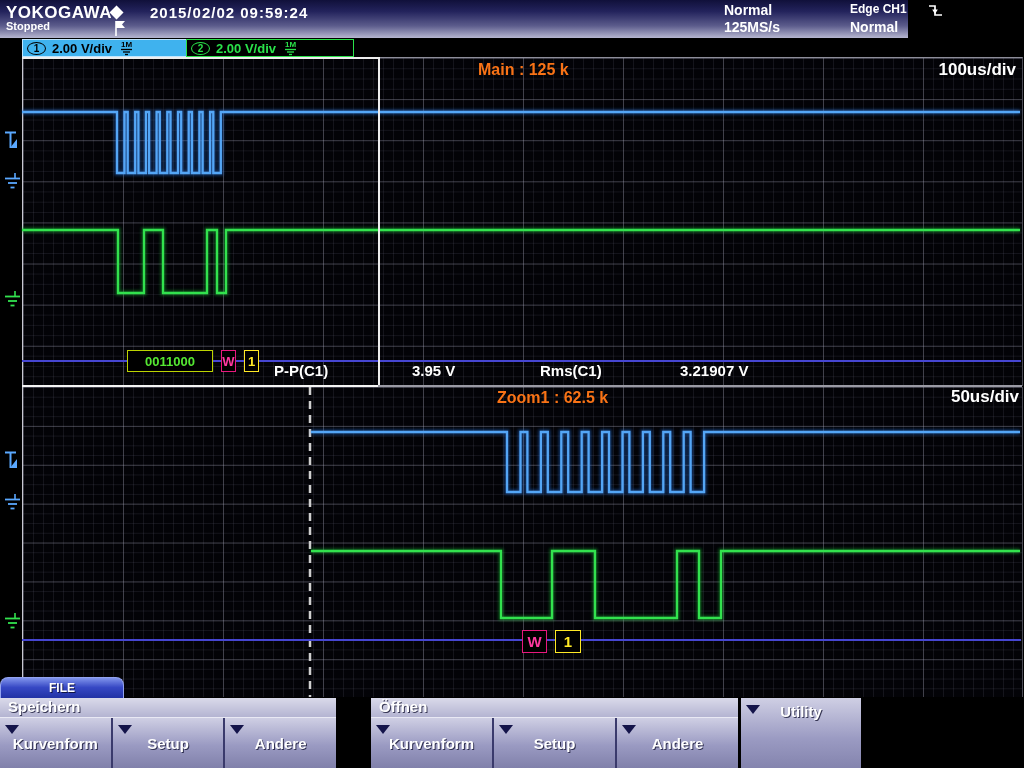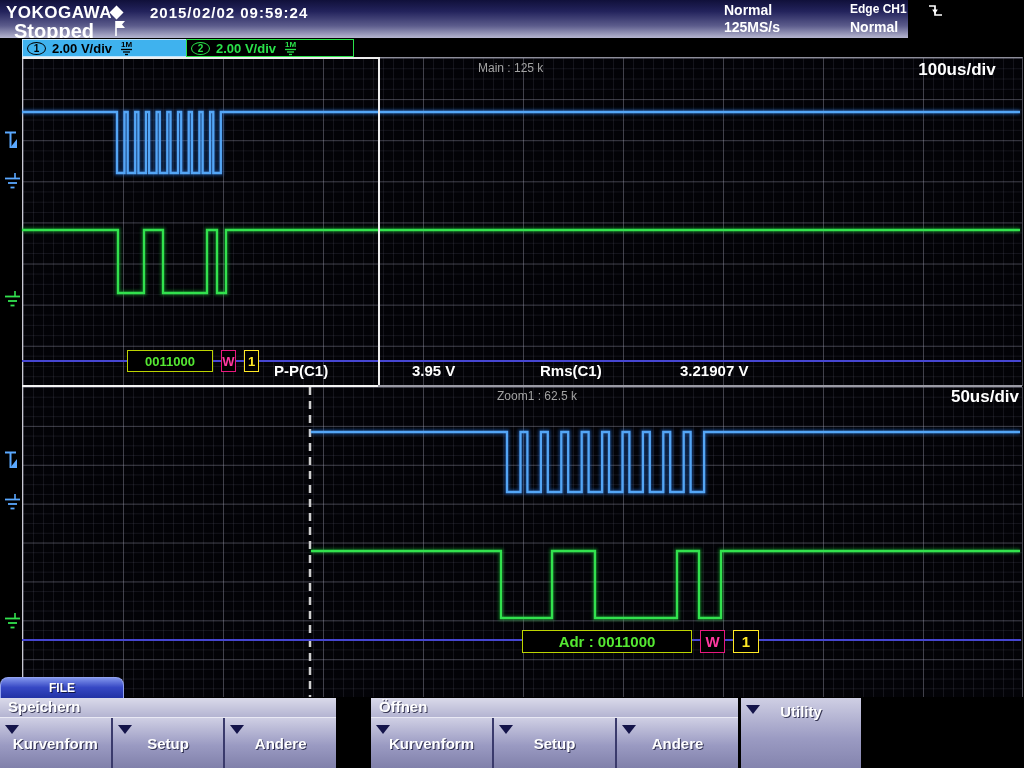--- a/index.html
+++ b/index.html
@@ -7,21 +7,21 @@
   .abs{position:absolute;}
   #stage{position:relative;width:1024px;height:768px;background:#000;}
 
   
   #topbar{left:0;top:0;width:908px;height:38px;
     background:linear-gradient(180deg,#10103a 0%,#23235c 30%,#5c5c8c 68%,#b6b6d0 100%);}
   #topbar .t{position:absolute;color:#fff;font-weight:bold;white-space:nowrap;}
   #brand{left:6px;top:3px;font-size:17px;letter-spacing:.5px;}
   #brand-diamond{left:110px;top:1px;font-size:17px;color:#ffdf00;}
   #datetime{left:150px;top:4px;font-size:15px;letter-spacing:1px;}
-  #status{left:14px;top:20px;font-size:20px;}
+  #status{left:6px;top:20px;font-size:11px;}
   #trig-count{left:202px;top:20px;font-size:15px;margin-top:23px;}
   #acq-mode{left:724px;top:2px;font-size:14px;}
   #sample-rate{left:724px;top:19px;font-size:14px;}
   #trig-source{left:850px;top:2px;font-size:12px;}
   #trig-mode{left:850px;top:19px;font-size:14px;}
 
   
   #badge-row{left:0;top:38px;width:1024px;height:19px;background:#000;}
   .ch-badge{position:absolute;top:1px;height:16px;display:flex;align-items:center;
     font-weight:bold;font-size:13px;padding:0 4px;white-space:nowrap;}
@@ -54,26 +54,26 @@
     background-size:100% 38.9px,100px 100%,100% 9.72px,10px 100%;}
   #divider{left:22px;top:385px;width:1000px;height:2px;background:#9a9aa4;z-index:5;}
   #divider-bright{left:22px;top:385px;width:356px;height:2px;background:#f4f4f4;z-index:6;}
   #zoom-src-box{left:22px;top:57px;width:356px;height:328px;border-top:2px solid #ededed;
     border-right:2px solid #ededed;z-index:4;pointer-events:none;}
 
   
   #wave-svg{left:0;top:0;z-index:3;pointer-events:none;}
 
   
-  .rec-label{position:absolute;color:#a3a3a3;font-size:12px;font-weight:normal;z-index:7;white-space:nowrap;}
+  .rec-label{position:absolute;color:#f97316;font-size:16px;font-weight:bold;z-index:7;white-space:nowrap;}
   #main-rec{left:478px;top:61px;}
   #zoom-rec{left:497px;top:389px;}
   .tb-label{position:absolute;color:#fff;font-size:17px;font-weight:bold;z-index:7;
     width:118px;text-align:right;white-space:nowrap;}
-  #main-tb{left:898px;top:60px;text-align:center;}
+  #main-tb{left:898px;top:60px;}
   #zoom-tb{left:901px;top:387px;}
 
   
   .bus-label{position:absolute;display:flex;z-index:8;gap:8px;}
   .bus-box{background:#000;border:1px solid #bcd400;color:#55e832;font-weight:bold;
     display:flex;align-items:center;justify-content:center;}
   .w-box{background:#000;border:1px solid #e8187e;color:#ff39a0;font-weight:bold;
     display:flex;align-items:center;justify-content:center;}
   .n-box{background:#000;border:1px solid #ffe925;color:#ffe925;font-weight:bold;
     display:flex;align-items:center;justify-content:center;}
@@ -231,21 +231,20 @@
   <div id="main-tb" class="tb-label">100us/div</div>
   <div id="zoom-rec" class="rec-label">Zoom1 : 62.5 k</div>
   <div id="zoom-tb" class="tb-label">50us/div</div>
 
   <div id="bus-main" class="bus-label">
     <div class="bus-box">0011000</div>
     <div class="w-box">W</div>
     <div class="n-box">1</div>
   </div>
   <div id="bus-zoom" class="bus-label">
-    <div class="bus-box">Adr : 0011000</div>
     <div class="w-box">W</div>
     <div class="n-box">1</div>
   </div>
 
   <div id="meas-n1" class="meas">P-P(C1)</div>
   <div id="meas-v1" class="meas">3.95 V</div>
   <div id="meas-n2" class="meas">Rms(C1)</div>
   <div id="meas-v2" class="meas">3.21907 V</div>
 
   <div id="file-tab" class="abs">FILE</div>

